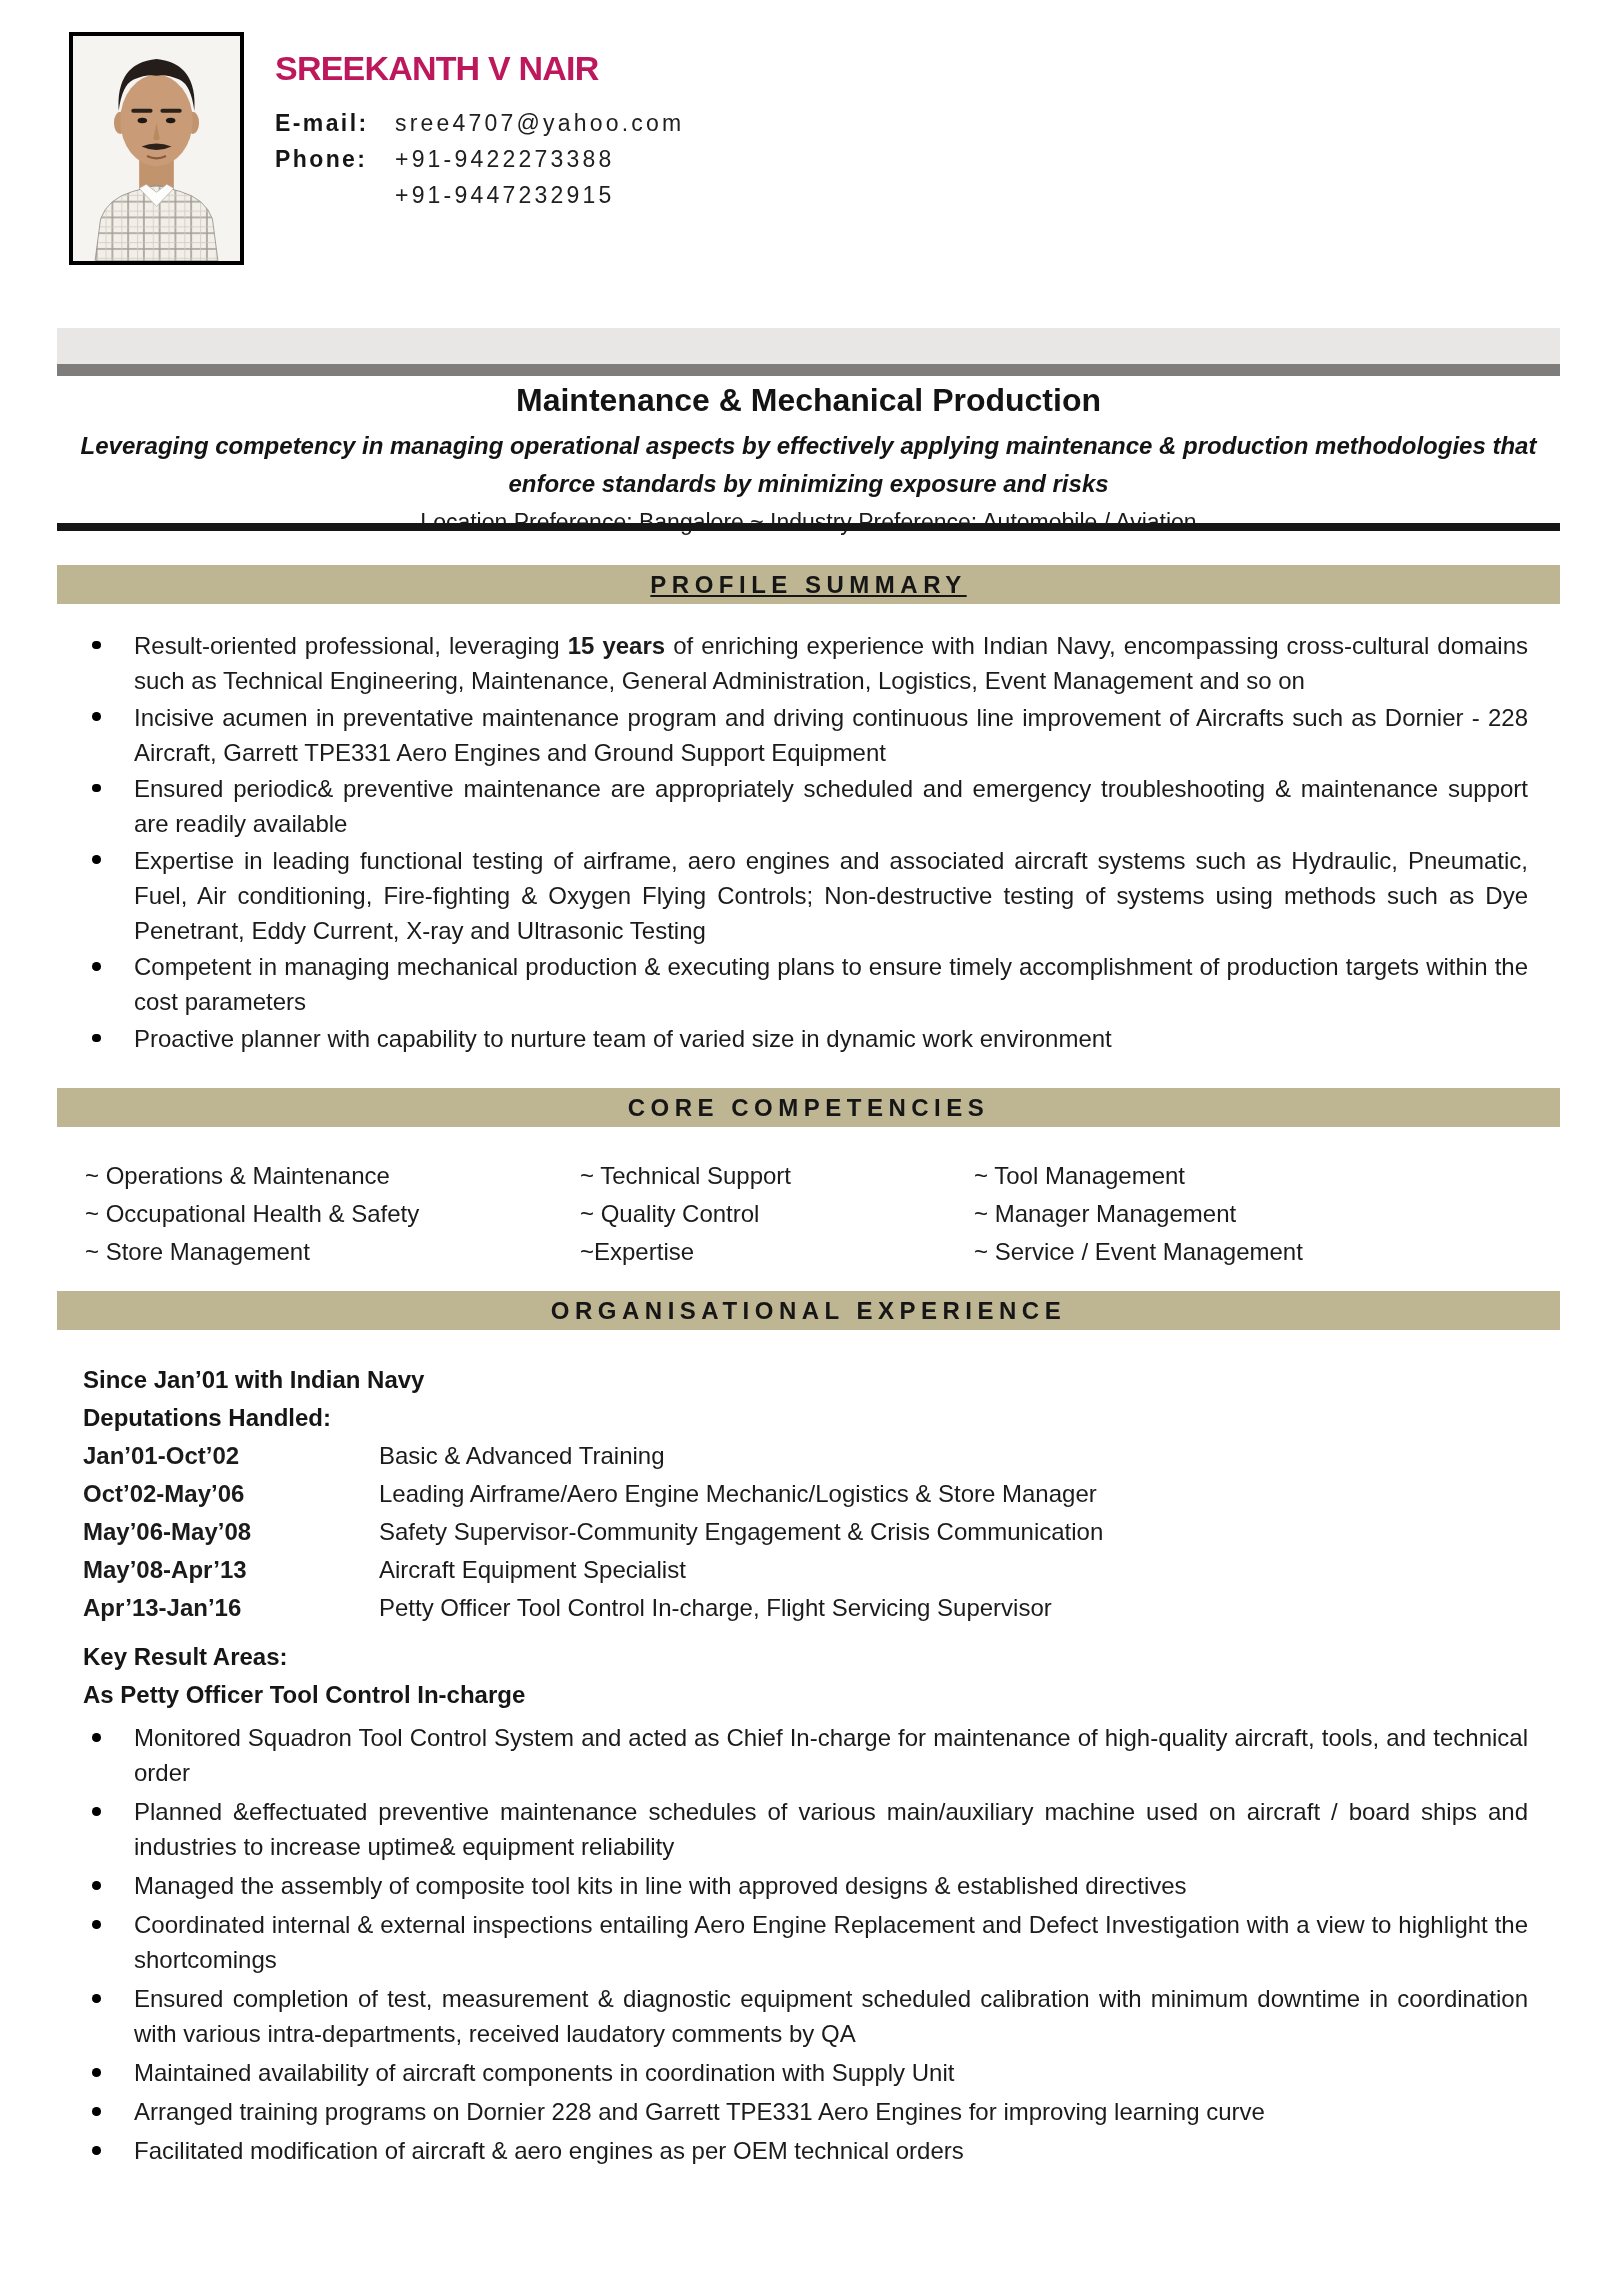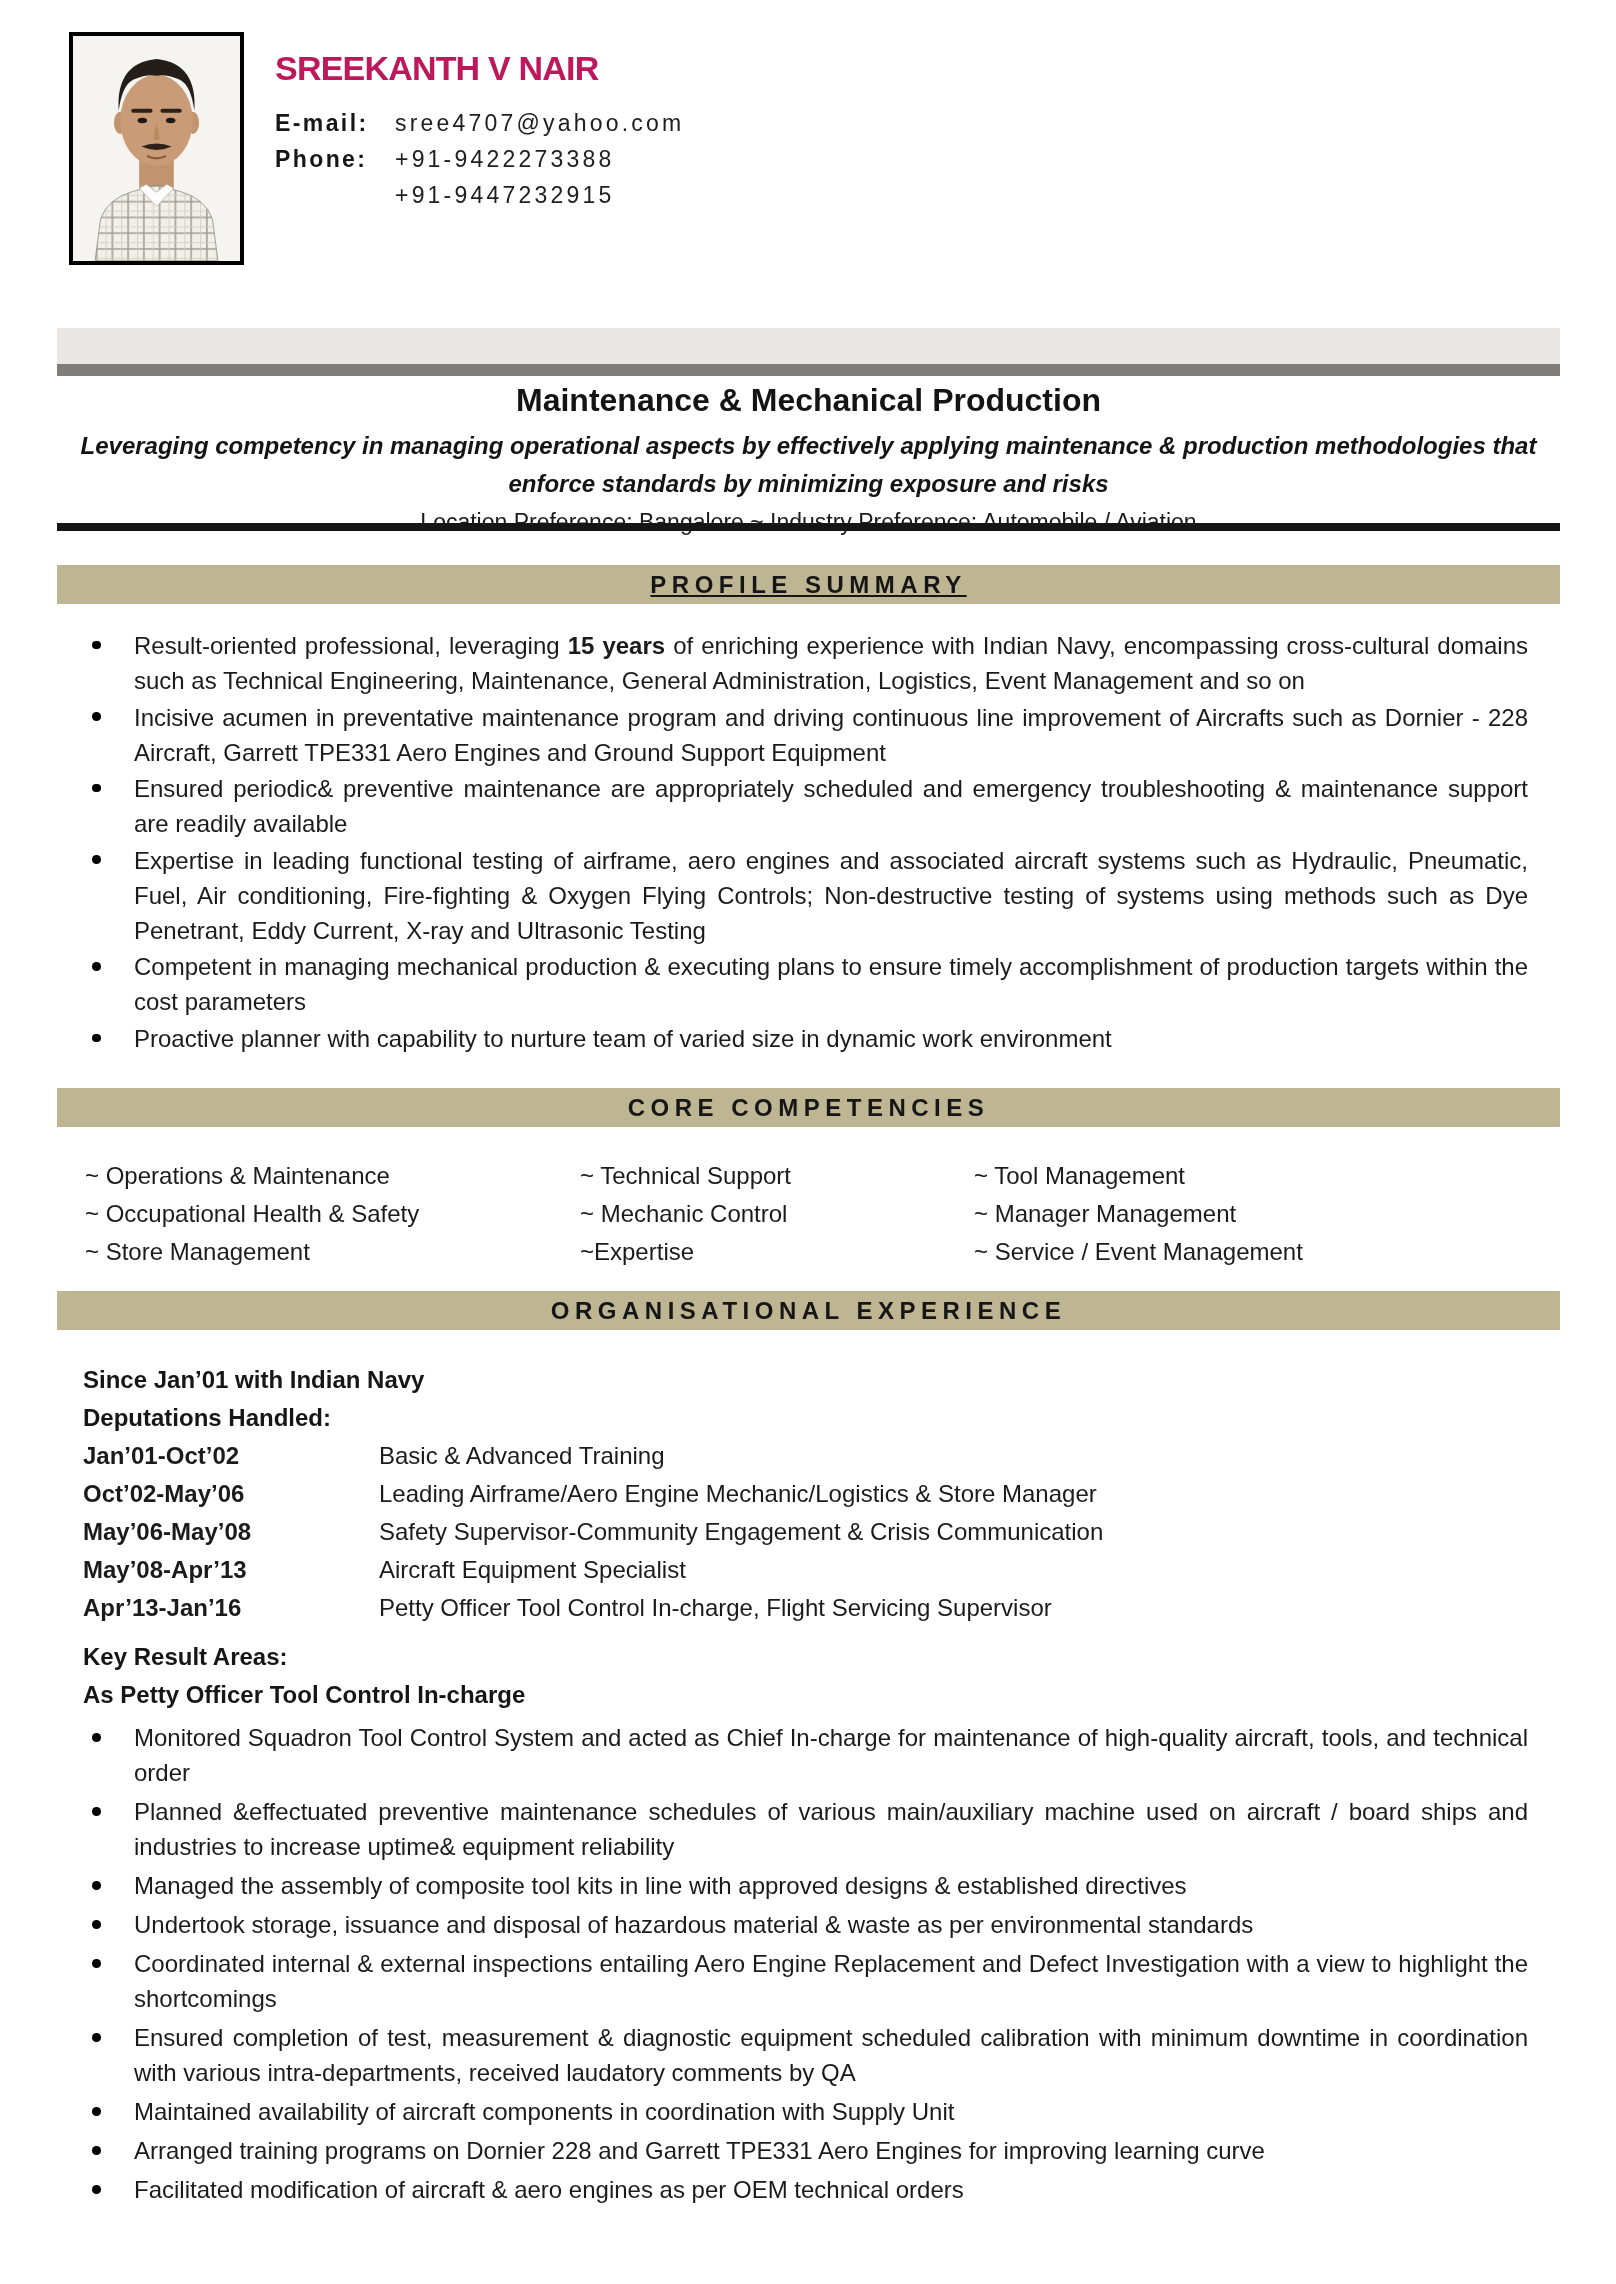--- a/index.html
+++ b/index.html
@@ -160,21 +160,21 @@
     <li><span>Competent in managing mechanical production &amp; executing plans to ensure timely accomplishment of production targets within the cost parameters</span><b></b><span></span></li>
     <li><span>Proactive planner with capability to nurture team of varied size in dynamic work environment</span><b></b><span></span></li>
   </ul>
 
   <div class="section-bar" id="cc-bar">CORE COMPETENCIES</div>
   <div class="cc-grid">
     <span>~ Operations &amp; Maintenance</span>
     <span>~ Technical Support</span>
     <span>~ Tool Management</span>
     <span>~ Occupational Health &amp; Safety</span>
-    <span>~ Mechanic Control</span>
+    <span>~ Quality Control</span>
     <span>~ Manager Management</span>
     <span>~ Store Management</span>
     <span>~Expertise</span>
     <span>~ Service / Event Management</span>
   </div>
 
   <div class="section-bar" id="oe-bar">ORGANISATIONAL EXPERIENCE</div>
   <div class="oe-content">
     <div class="bold-line">Since Jan’01 with Indian Navy</div>
     <div class="bold-line">Deputations Handled:</div>
@@ -200,21 +200,20 @@
     </div>
   </div>
 
   <div class="key-block">
     <div class="bold-line">Key Result Areas:</div>
     <div class="bold-line">As Petty Officer Tool Control In-charge</div>
     <ul class="bullet-list key-list">
       <li><span>Monitored Squadron Tool Control System and acted as Chief In-charge for maintenance of high-quality aircraft, tools, and technical order</span></li>
       <li><span>Planned &amp;effectuated preventive maintenance schedules of various main/auxiliary machine used on aircraft / board ships and industries to increase uptime&amp; equipment reliability</span></li>
       <li><span>Managed the assembly of composite tool kits in line with approved designs &amp; established directives</span></li>
-      <li><span>Undertook storage, issuance and disposal of hazardous material &amp; waste as per environmental standards</span></li>
       <li><span>Coordinated internal &amp; external inspections entailing Aero Engine Replacement and Defect Investigation with a view to highlight the shortcomings</span></li>
       <li><span>Ensured completion of test, measurement &amp; diagnostic equipment scheduled calibration with minimum downtime in coordination with various intra-departments, received laudatory comments by QA</span></li>
       <li><span>Maintained availability of aircraft components in coordination with Supply Unit</span></li>
       <li><span>Arranged training programs on Dornier 228 and Garrett TPE331 Aero Engines for improving learning curve</span></li>
       <li><span>Facilitated modification of aircraft &amp; aero engines as per OEM technical orders</span></li>
     </ul>
   </div>
 
 </div>
 

